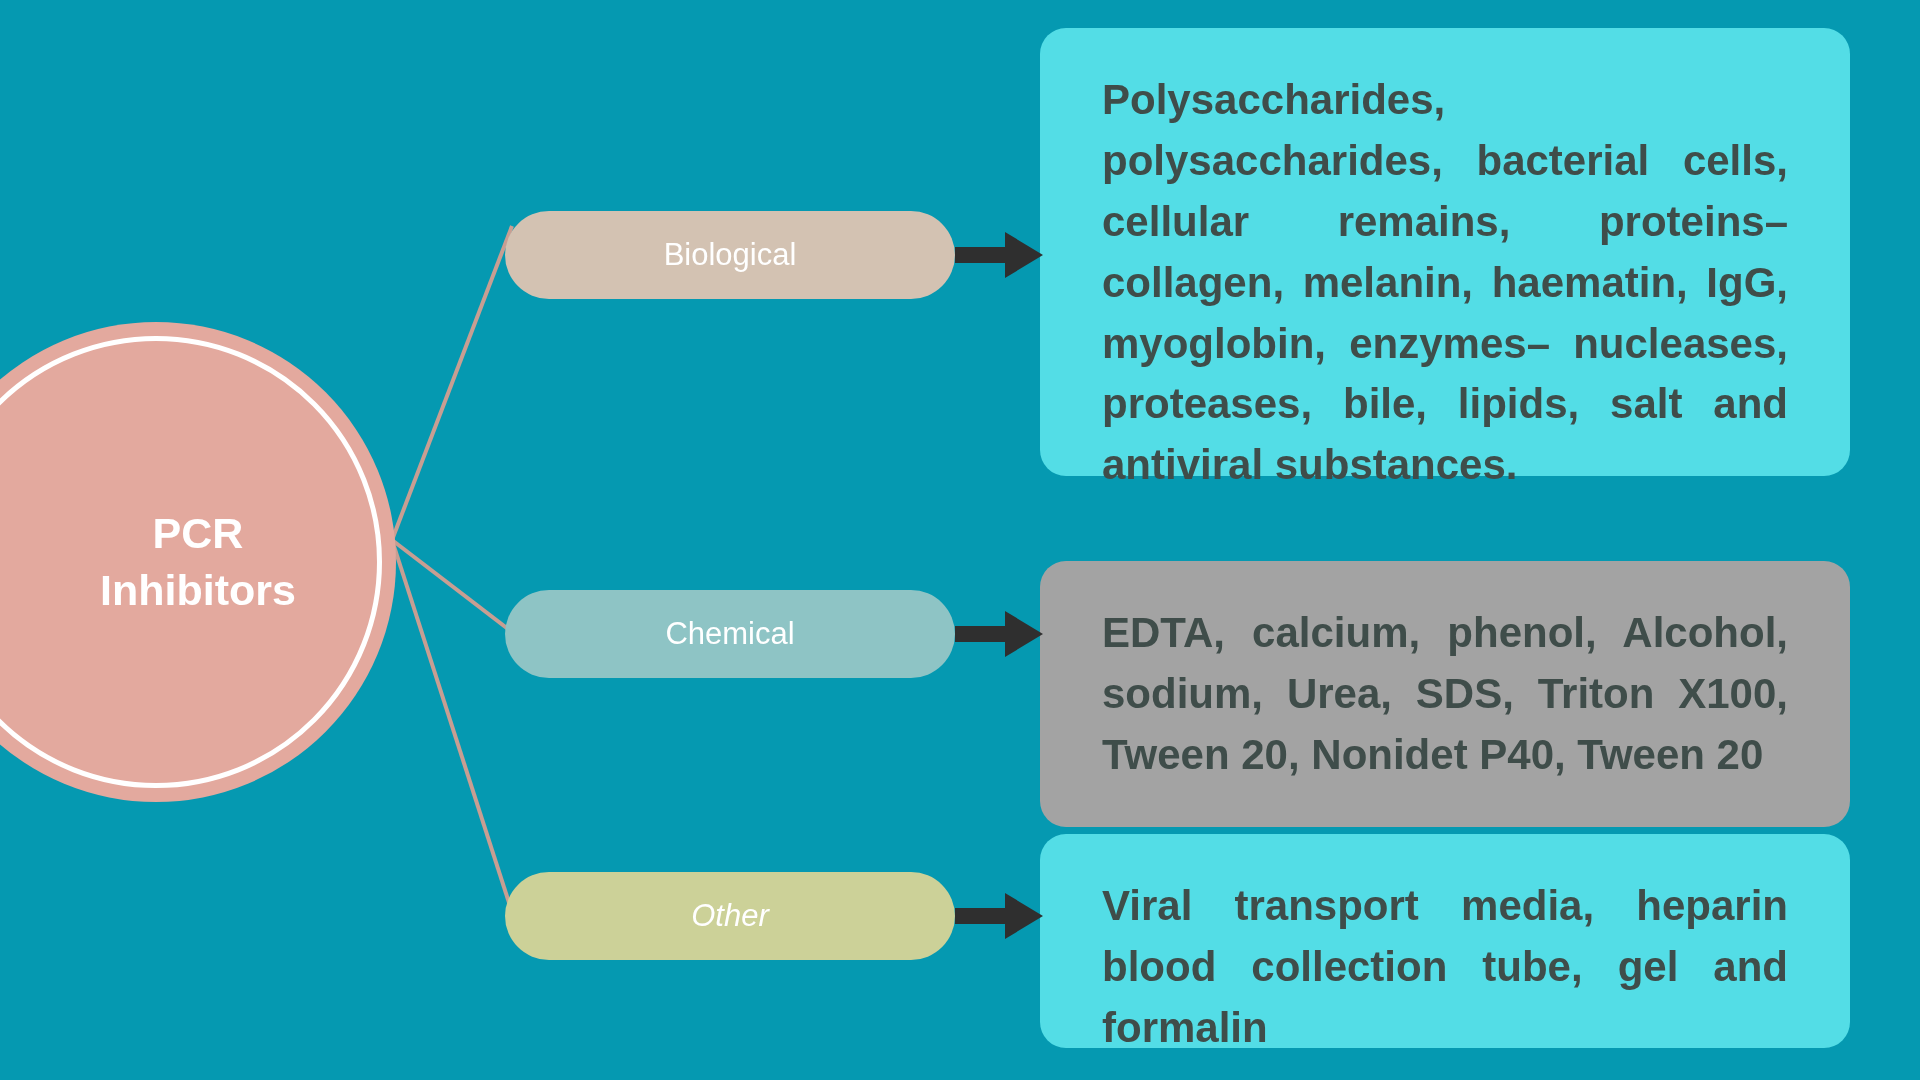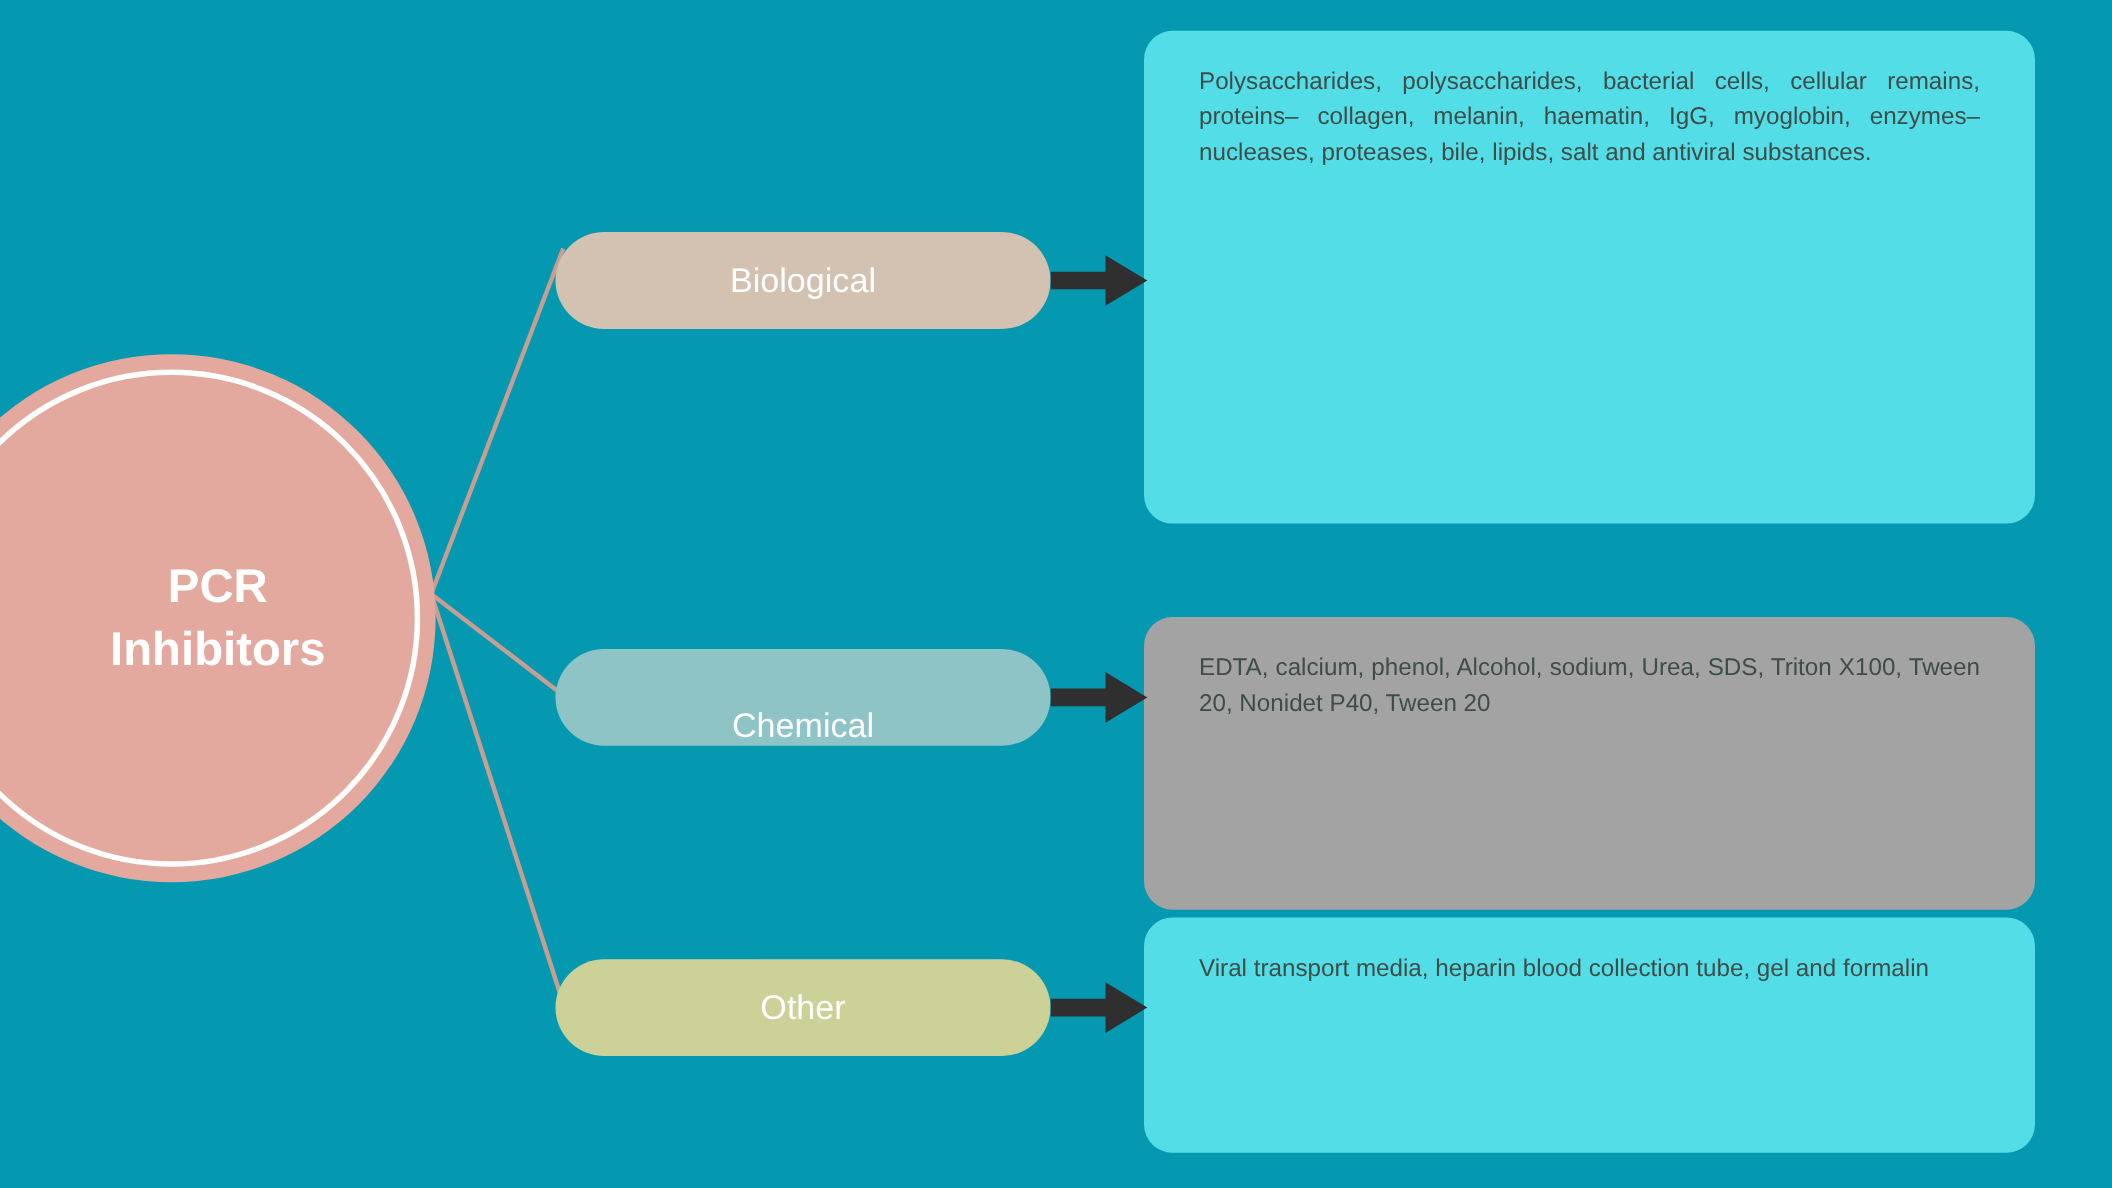--- a/index.html
+++ b/index.html
@@ -90,25 +90,26 @@
     position: absolute;
     left: 1040px;
     width: 810px;
     background: #53dde6;
     border-radius: 26px;
     box-sizing: border-box;
     padding: 26px 46px 30px 46px;
   }
   .card-text {
     color: #3f4d4a;
-    font-size: 22px;
+    font-size: 42px;
     line-height: 1.45;
     text-align: justify;
     text-align-last: left;
-    margin: 4px;
+    margin: 16px;
+    font-weight: bold;
   }
 </style>
 </head>
 <body>
 
 <div id="canvas" style="background: rgb(5, 153, 177);">
 
   <svg id="links" viewBox="0 0 1920 1080" xmlns="http://www.w3.org/2000/svg">
     <line x1="392" y1="540" x2="512" y2="226" stroke="#c89e92" stroke-width="4"></line>
     <line x1="392" y1="540" x2="512" y2="632" stroke="#c89e92" stroke-width="4"></line>
@@ -127,33 +128,33 @@
     </div>
     <svg class="arrow" style="left:955px; top:228px;" width="90" height="54" viewBox="0 0 90 54" xmlns="http://www.w3.org/2000/svg">
       <path d="M0 19 L50 19 L50 4 L88 27 L50 50 L50 35 L0 35 Z" fill="#2f2f2f"></path>
     </svg>
     <div class="card" style="top: 28px; height: 448px; background: rgb(83, 221, 230);">
       <p class="card-text" style="color: rgb(63, 77, 74);">Polysaccharides, polysaccharides, bacterial cells, cellular remains, proteins– collagen, melanin, haematin, IgG, myoglobin, enzymes– nucleases, proteases, bile, lipids, salt and antiviral substances.</p>
     </div>
   </div>
 
   <div class="row">
-    <div class="pill" style="top: 590px; height: 88px; background: rgb(142, 196, 197); align-items: flex-end;">
+    <div class="pill" style="top: 590px; height: 88px; background: rgb(142, 196, 197);">
       <span>Chemical</span>
     </div>
     <svg class="arrow" style="left:955px; top:607px;" width="90" height="54" viewBox="0 0 90 54" xmlns="http://www.w3.org/2000/svg">
       <path d="M0 19 L50 19 L50 4 L88 27 L50 50 L50 35 L0 35 Z" fill="#2f2f2f"></path>
     </svg>
     <div class="card" style="top: 561px; height: 266px; background: #a3a3a3;">
       <p class="card-text" style="color: rgb(63, 77, 74);">EDTA, calcium, phenol, Alcohol, sodium, Urea, SDS, Triton X100, Tween 20, Nonidet P40, Tween 20</p>
     </div>
   </div>
 
   <div class="row">
-    <div class="pill" style="top: 872px; height: 88px; background: rgb(204, 209, 152);">
+    <div class="pill" style="top: 872px; height: 88px; background: rgb(204, 209, 152); font-style: italic;">
       <span>Other</span>
     </div>
     <svg class="arrow" style="left:955px; top:889px;" width="90" height="54" viewBox="0 0 90 54" xmlns="http://www.w3.org/2000/svg">
       <path d="M0 19 L50 19 L50 4 L88 27 L50 50 L50 35 L0 35 Z" fill="#2f2f2f"></path>
     </svg>
     <div class="card" style="top: 834px; height: 214px; background: rgb(83, 221, 230);">
       <p class="card-text" style="color: rgb(63, 77, 74);">Viral transport media, heparin blood collection tube, gel and formalin</p>
     </div>
   </div>
 

